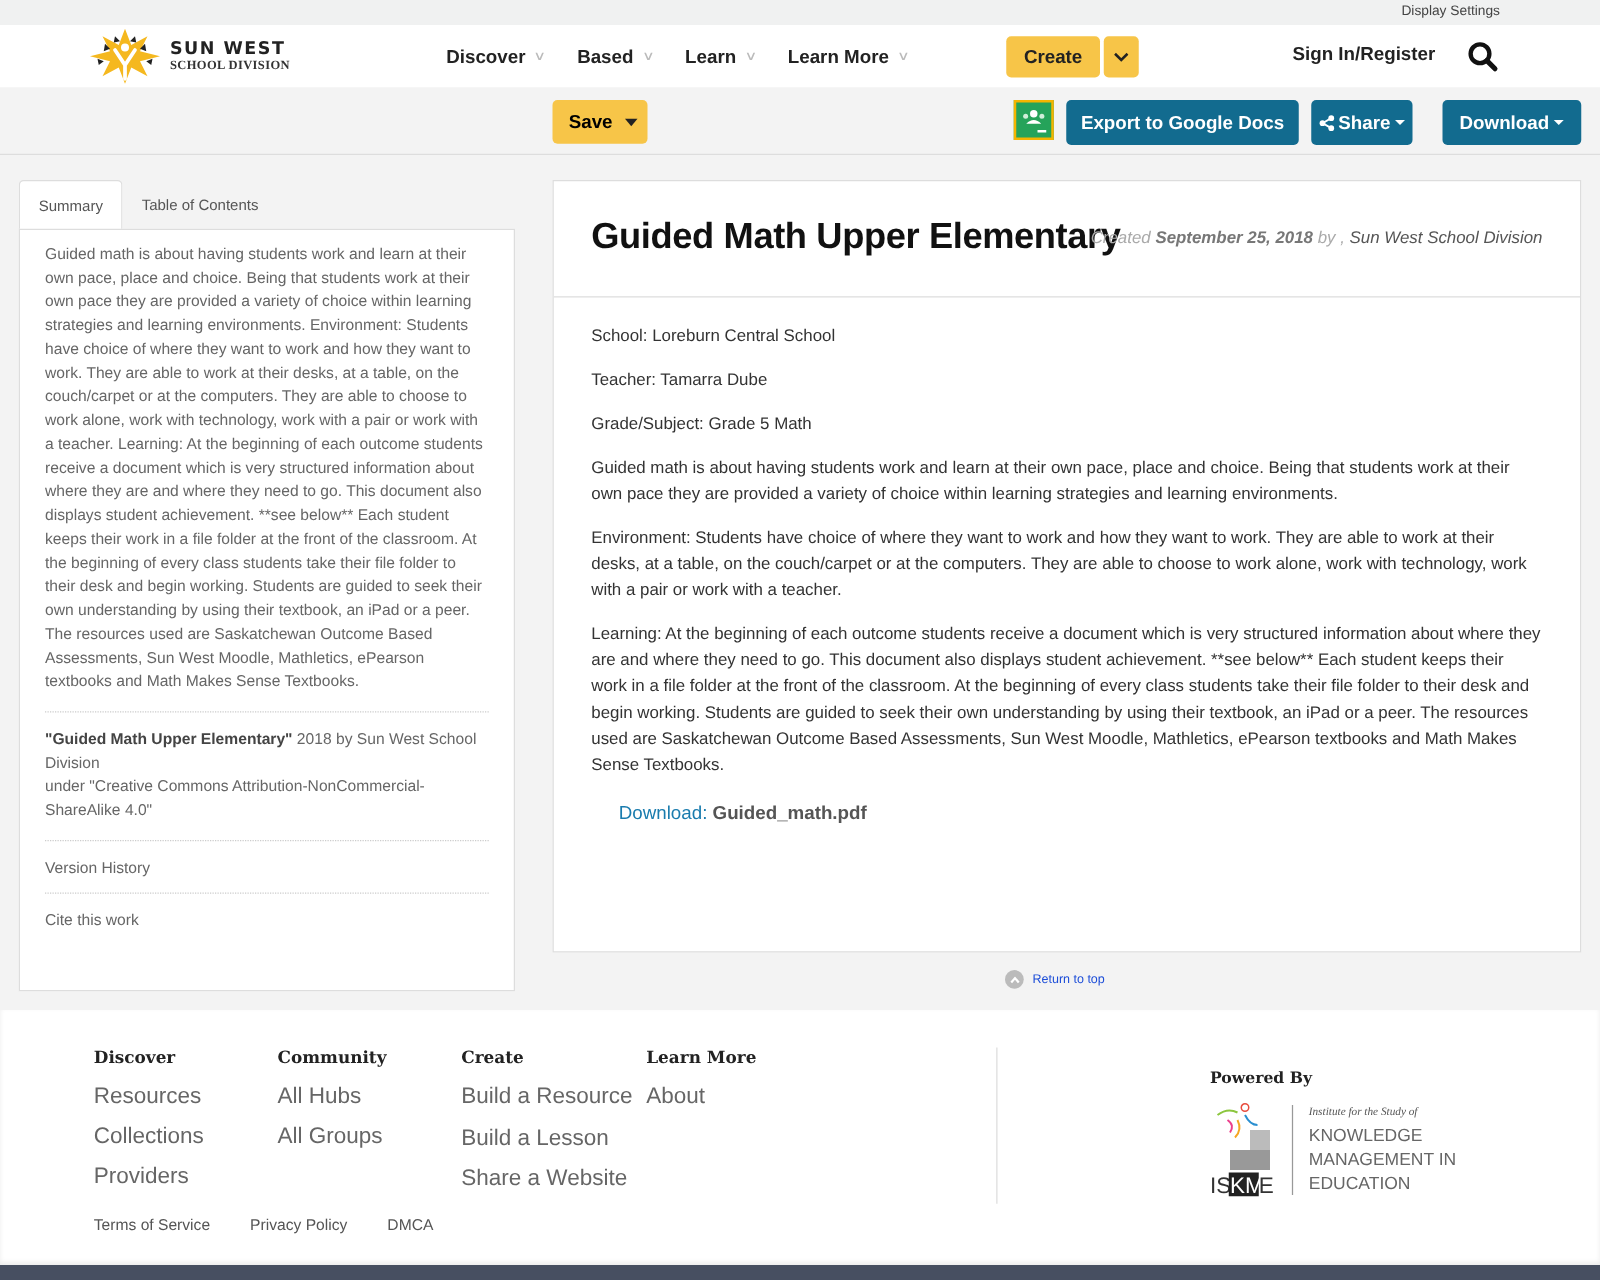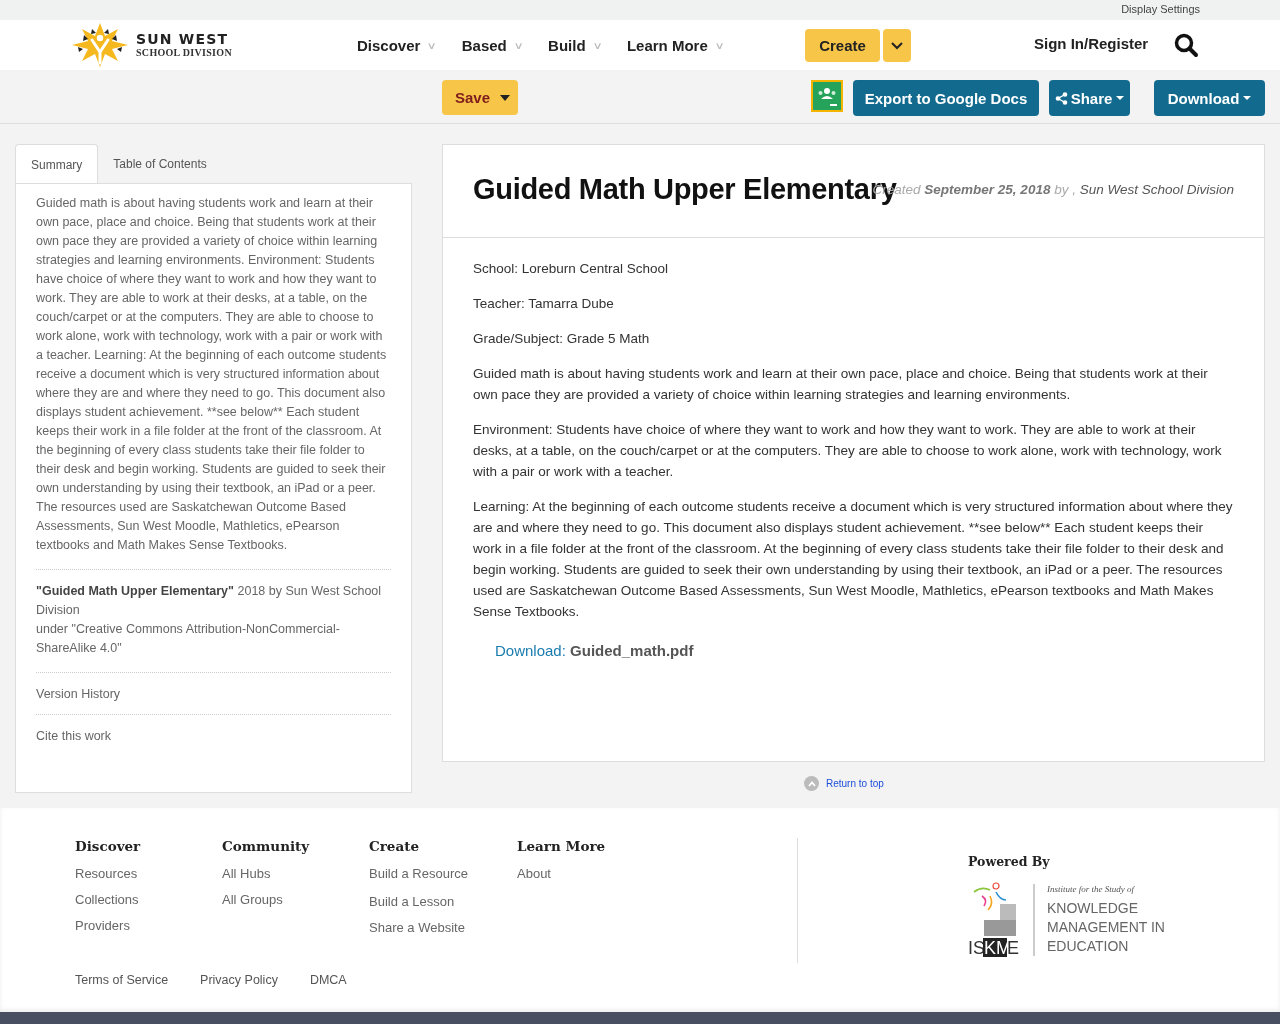--- a/index.html
+++ b/index.html
@@ -22,21 +22,21 @@
   .nav-item { display: flex; align-items: center; font-weight: bold; font-size: 15px; color: #222; margin-right: 26px; cursor: pointer; }
   .nav-item .chev { margin-left: 8px; color: #bbb; font-size: 10px; transform: scaleX(1.4); font-weight: normal; }
 
   .create-btn { position: absolute; left: 805px; top: 9px; width: 75px; height: 33px; background: #f7c548; border-radius: 4px; font-weight: bold; font-size: 15px; color: #222; display: flex; align-items: center; justify-content: center; cursor: pointer; }
   .create-dd { position: absolute; left: 883px; top: 9px; width: 28px; height: 33px; background: #f7c548; border-radius: 4px; display: flex; align-items: center; justify-content: center; cursor: pointer; }
   .signin { position: absolute; left: 1034px; top: 15px; font-weight: bold; font-size: 15px; color: #222; cursor: pointer; }
   .search-icon { position: absolute; left: 1173px; top: 12px; width: 26px; height: 26px; cursor: pointer; }
 
   
   .toolbar { position: absolute; top: 70px; left: 0; width: 1280px; height: 54px; background: #f3f3f3; border-bottom: 1px solid #ddd; }
-  .save-btn { position: absolute; left: 442px; top: 10px; width: 76px; height: 35px; background: #f7c548; border-radius: 4px; font-weight: bold; font-size: 15px; color: #7f1d1d; display: flex; align-items: center; padding-left: 13px; cursor: pointer; }
+  .save-btn { position: absolute; left: 442px; top: 10px; width: 76px; height: 35px; background: #f7c548; border-radius: 4px; font-weight: bold; font-size: 15px; color: #000000; display: flex; align-items: center; padding-left: 13px; cursor: pointer; }
   .caret { display: inline-block; width: 0; height: 0; border-left: 5px solid transparent; border-right: 5px solid transparent; border-top: 6px solid #222; margin-left: 10px; }
   .classroom-icon { position: absolute; left: 811px; top: 10px; width: 32px; height: 32px; border: 2px solid #f5b400; background: #25a35a; cursor: pointer; }
   .btn-blue { position: absolute; top: 10px; height: 36px; background: #126b8f; border-radius: 4px; color: #fff; font-weight: bold; font-size: 15px; display: flex; align-items: center; justify-content: center; cursor: pointer; }
   .btn-blue .caret-w { display: inline-block; width: 0; height: 0; border-left: 4px solid transparent; border-right: 4px solid transparent; border-top: 4px solid #fff; margin-left: 4px; }
   .export-btn { left: 853px; width: 186px; }
   .share-btn { left: 1049px; width: 81px; }
   .download-btn { left: 1154px; width: 111px; }
 
   
   .tabs { position: absolute; left: 15px; top: 144px; height: 40px; display: flex; }
@@ -62,21 +62,21 @@
   .dl-link .dl-label { color: #1a7cae; cursor: pointer; }
   .dl-link .dl-file { color: #555; font-weight: bold; cursor: pointer; }
 
   .return-top { position: absolute; left: 804px; top: 776px; display: flex; align-items: center; font-size: 10px; color: #1d4ed8; cursor: pointer; }
   .return-top .circ { width: 15px; height: 15px; border-radius: 50%; background: #bbb; margin-right: 7px; display: flex; align-items: center; justify-content: center; }
 
   
   .footer { position: absolute; top: 808px; left: 0; width: 1280px; height: 204px; background: #fff; box-shadow: 0 -2px 4px rgba(0,0,0,0.08) inset; }
   .footer-col { position: absolute; top: 30px; }
   .footer-col h4 { font-family: "DejaVu Serif", serif; font-size: 13.5px; font-weight: bold; color: #222; margin-bottom: 12px; }
-  .footer-col a { display: block; font-size: 13px; color: #666; margin-bottom: 11px; cursor: pointer; text-decoration: none; }
+  .footer-col a { display: block; font-size: 18px; color: #666; margin-bottom: 11px; cursor: pointer; text-decoration: none; }
   .footer-vline { position: absolute; left: 797px; top: 30px; width: 1px; height: 125px; background: #ddd; }
   .legal { position: absolute; top: 165px; left: 75px; display: flex; }
   .legal a { font-size: 12.5px; color: #555; margin-right: 32px; cursor: pointer; text-decoration: none; }
   .powered { position: absolute; left: 968px; top: 46px; font-family: "DejaVu Serif", serif; font-weight: bold; font-size: 12.5px; color: #222; }
   .iskme { position: absolute; left: 968px; top: 74px; width: 205px; height: 76px; }
   .bottom-bar { position: absolute; left: 0; top: 1012px; width: 1280px; height: 12px; background: #474f61; }
 </style>
 </head>
 <body>
 
@@ -106,21 +106,21 @@
   <nav class="nav">
     <div class="nav-item">
         <span>Discover</span>
         <span class="chev">∨</span>
       </div>
     <div class="nav-item">
         <span>Based</span>
         <span class="chev">∨</span>
       </div>
     <div class="nav-item">
-        <span>Build</span>
+        <span>Learn</span>
         <span class="chev">∨</span>
       </div>
     <div class="nav-item">
         <span>Learn More</span>
         <span class="chev">∨</span>
       </div>
   </nav>
 
   <div class="create-btn">Create</div>
   <div class="create-dd">

